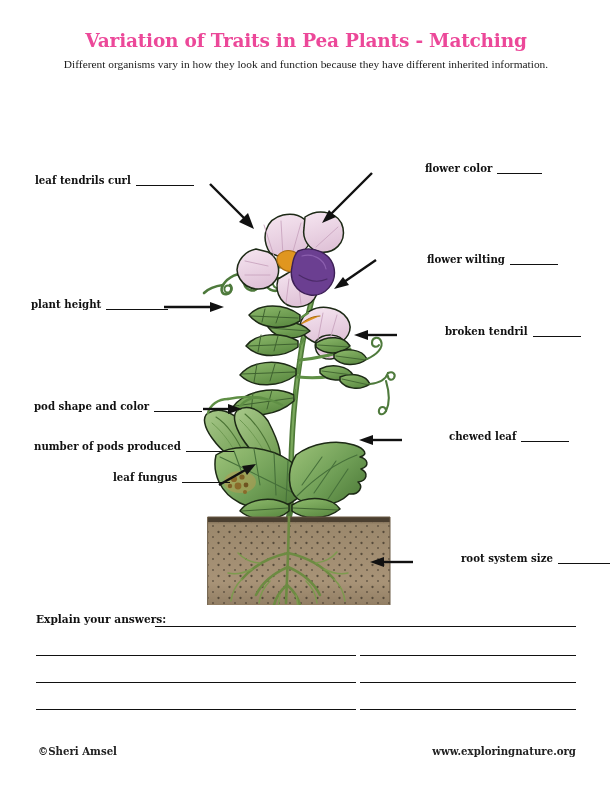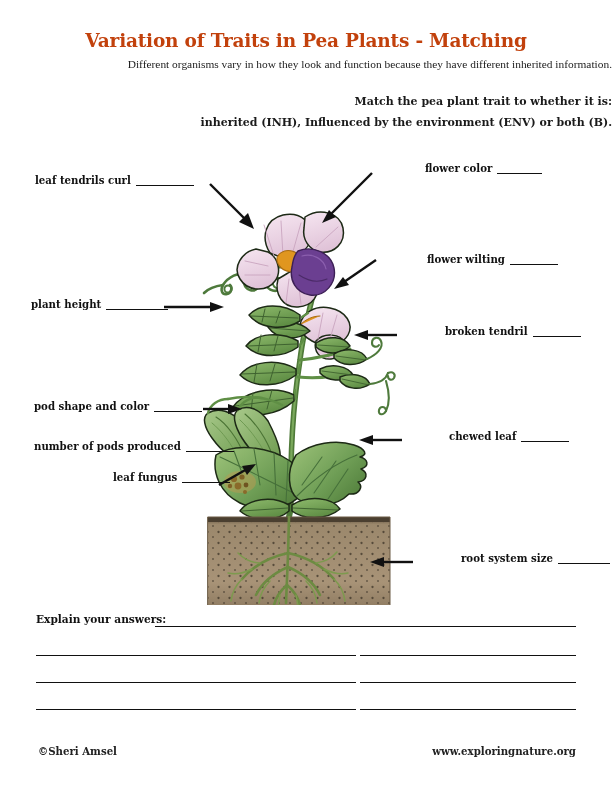--- a/index.html
+++ b/index.html
@@ -25,27 +25,27 @@
   
   .title {
     position: absolute;
     left: 0; top: 30px;
     width: 612px;
     text-align: center;
     font-family: "DejaVu Serif", serif;
     font-weight: bold;
     font-size: 18.5px;
     letter-spacing: -0.2px;
-    color: #c2410c;
+    color: #ec4899;
   }
   .subline {
     position: absolute;
     left: 0;
     width: 612px;
-    text-align: right;
+    text-align: center;
     font-family: "Liberation Serif", serif;
     font-size: 11.4px;
     color: #1a1a1a;
   }
   .subline.b {
     font-family: "DejaVu Serif", serif;
     font-weight: bold;
     font-size: 11px;
   }
   .sub1 { top: 58px; }
@@ -117,22 +117,20 @@
   }
   .illus svg { display: block; }
 </style>
 </head>
 <body>
 
 <div class="page">
 
   <div class="title">Variation of Traits in Pea Plants - Matching</div>
   <div class="subline sub1">Different organisms vary in how they look and function because they have different inherited information.</div>
-  <div class="subline b sub3">Match the pea plant trait to whether it is:</div>
-  <div class="subline b sub4">inherited (INH), Influenced by the environment (ENV) or both (B).</div>
 
   <div class="illus">
     <svg width="300" height="450" viewBox="0 0 300 450" xmlns="http://www.w3.org/2000/svg">
       <defs>
         <linearGradient id="gLeaf" x1="0" y1="0" x2="0.6" y2="1">
           <stop offset="0%" stop-color="#8fbb6d"></stop>
           <stop offset="100%" stop-color="#5d8c43"></stop>
         </linearGradient>
         <linearGradient id="gLeafBig" x1="0" y1="0" x2="1" y2="0.8">
           <stop offset="0%" stop-color="#9ec47a"></stop>

